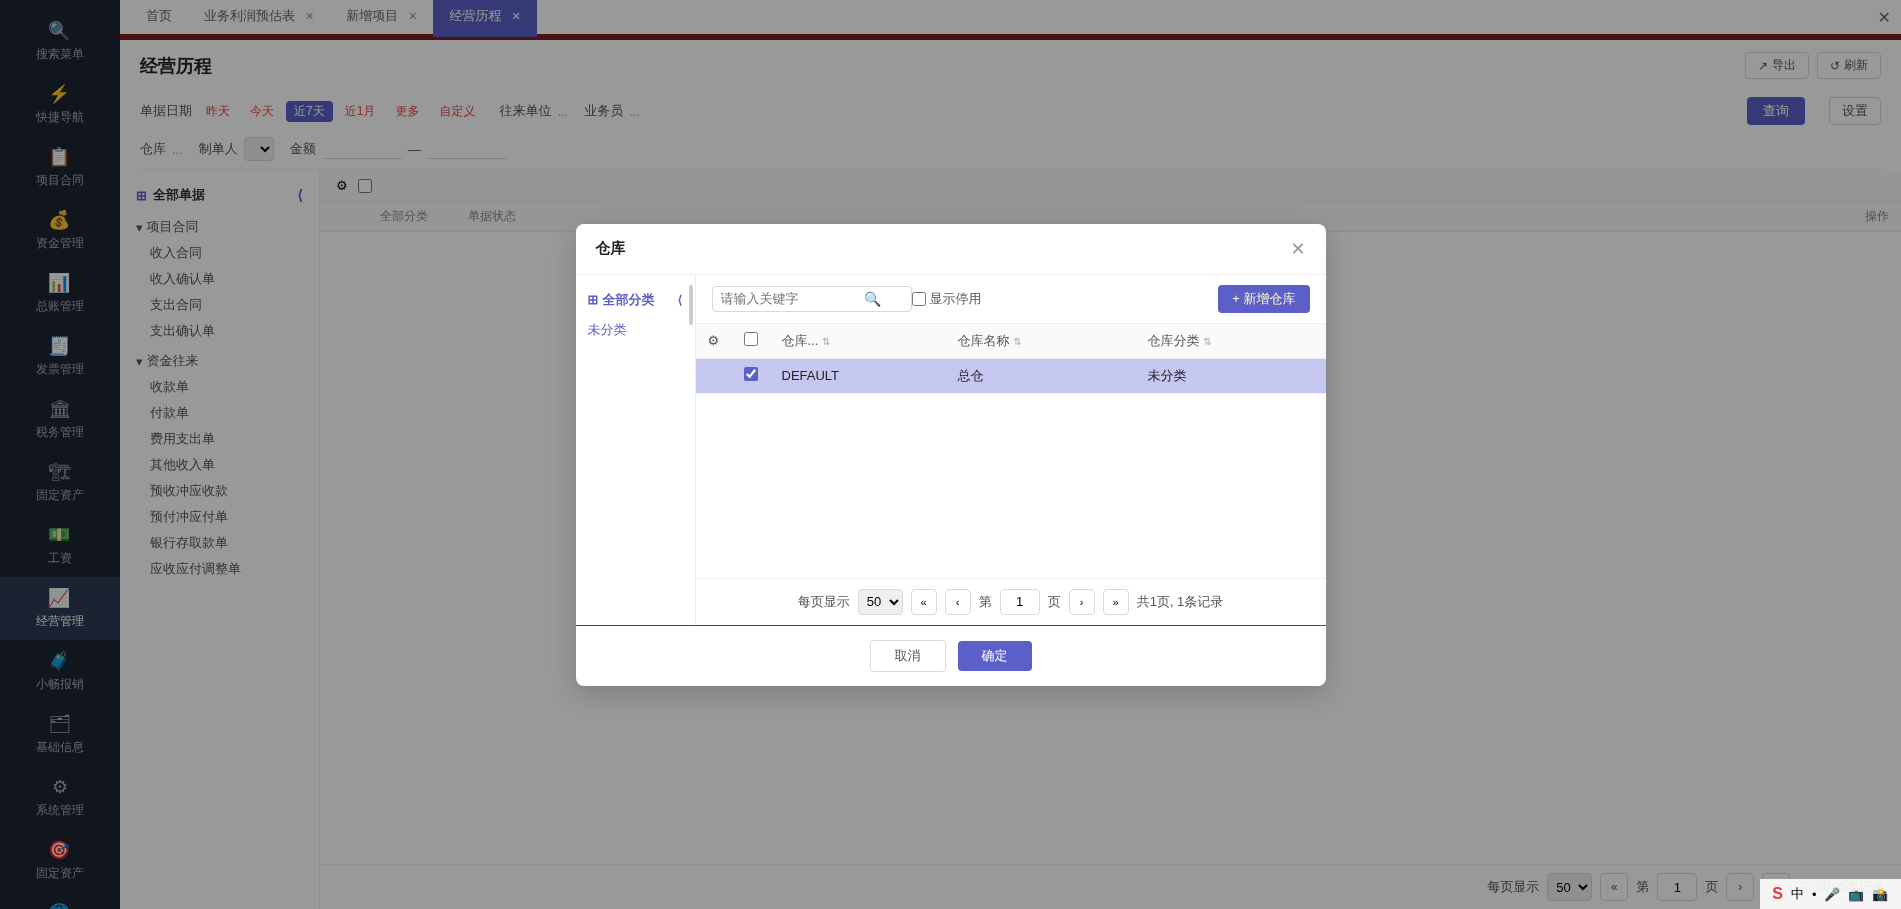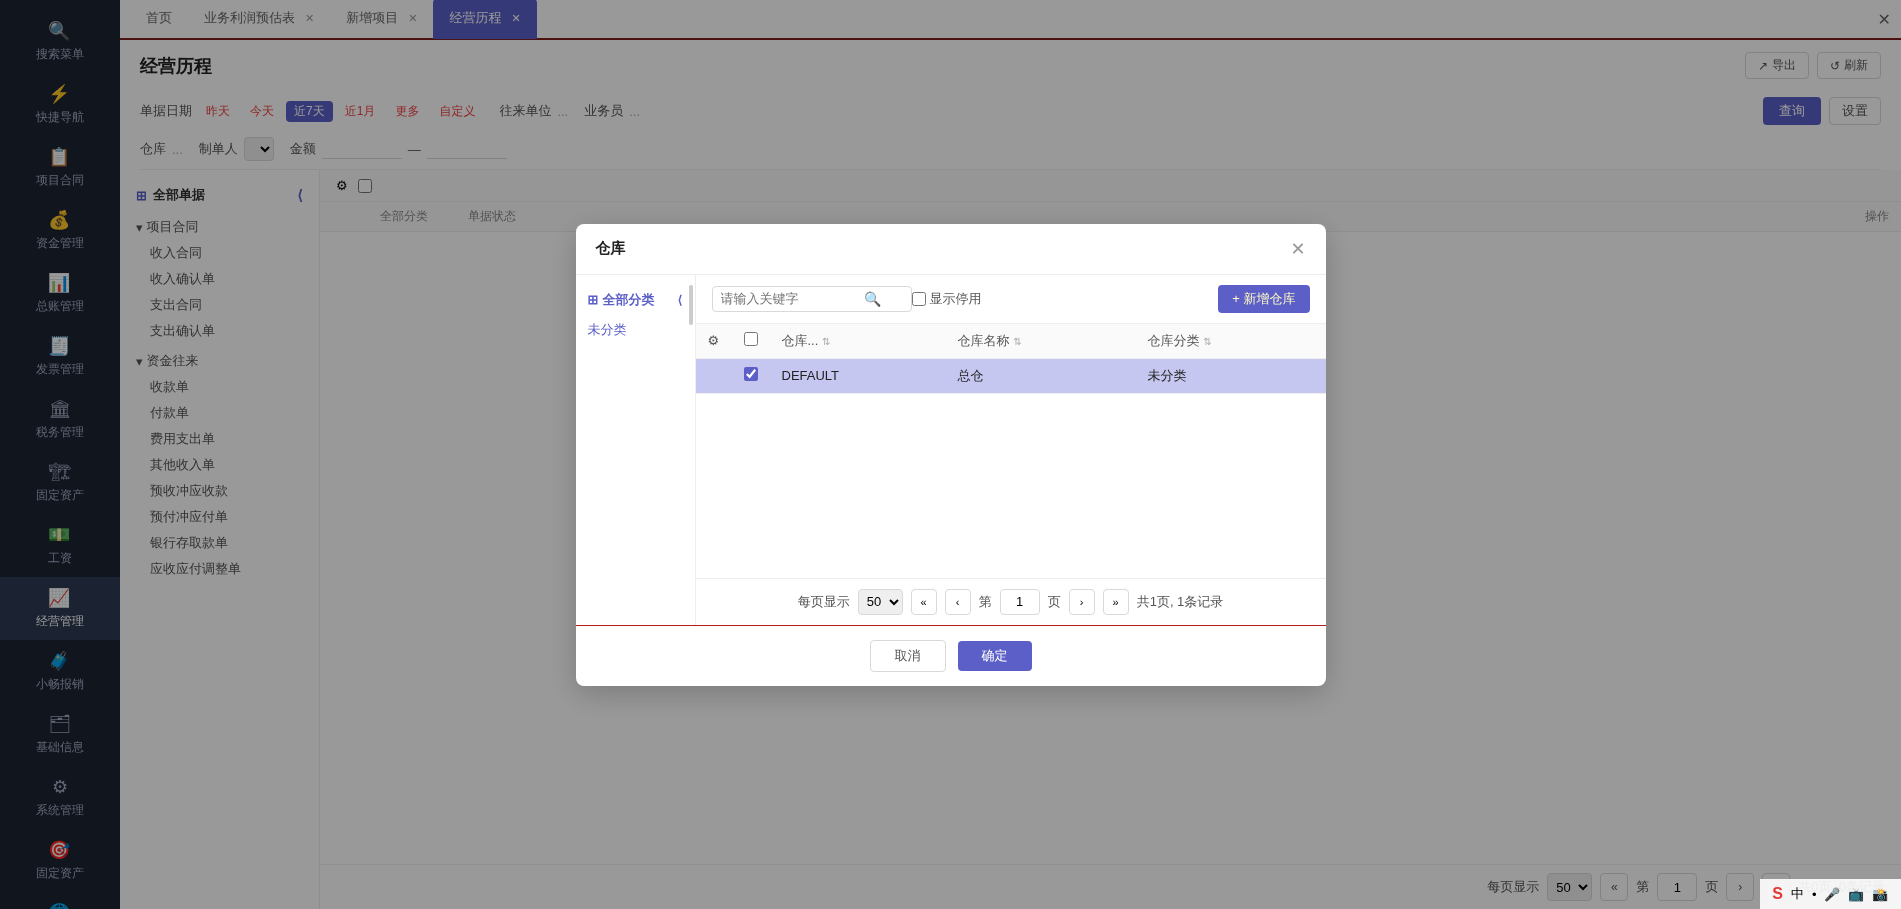--- a/index.html
+++ b/index.html
@@ -11,21 +11,21 @@
     
     .sidebar { width: 120px; background: #1c2333; display: flex; flex-direction: column; align-items: center; padding-top: 10px; }
     .sidebar-item { display: flex; flex-direction: column; align-items: center; color: #a0a8c0; padding: 10px 5px; cursor: pointer; width: 100%; text-align: center; font-size: 12px; gap: 4px; }
     .sidebar-item.active { color: #fff; background: #2d3a52; }
     .sidebar-icon { font-size: 18px; }
 
     
     .main-area { flex: 1; display: flex; flex-direction: column; background: #f0f2f5; }
 
     
-    .top-tabs { background: #fff; display: flex; align-items: center; border-bottom: 2px solid #7f1d1d; padding: 0 10px; height: 40px; }
+    .top-tabs { background: #fff; display: flex; align-items: center; border-bottom: 6px solid #7f1d1d; padding: 0 10px; height: 40px; }
     .tab { padding: 0 16px; height: 40px; display: flex; align-items: center; gap: 6px; cursor: pointer; color: #666; font-size: 13px; border-bottom: 2px solid transparent; }
     .tab.active { color: #fff; background: #5b5fc7; border-bottom: 2px solid #5b5fc7; border-radius: 4px 4px 0 0; }
     .tab .close-btn { font-size: 11px; color: #999; margin-left: 4px; }
     .tab.active .close-btn { color: #fff; }
     .close-window { margin-left: auto; color: #666; cursor: pointer; font-size: 16px; }
 
     
     .page-header { padding: 12px 20px 0; background: #fff; }
     .page-title { font-size: 18px; font-weight: bold; color: #222; margin-bottom: 10px; display: flex; align-items: center; justify-content: space-between; }
     .page-title-actions { display: flex; gap: 8px; }
@@ -238,21 +238,21 @@
           </div>
         </div>
         <div class="filter-item">
           <span>往来单位</span>
           <span class="filter-dots">...</span>
         </div>
         <div class="filter-item">
           <span>业务员</span>
           <span class="filter-dots">...</span>
         </div>
-        <div style="margin-left:auto; display:flex; gap:8px;">
+        <div style="margin-left:auto; display:flex; gap:24px;">
           <button class="btn-query">查询</button>
           <button class="btn-setting">设置</button>
         </div>
       </div>
 
 
       <div class="filter-row2">
         <div class="filter-item">
           <span>仓库</span>
           <span class="filter-dots">...</span>

